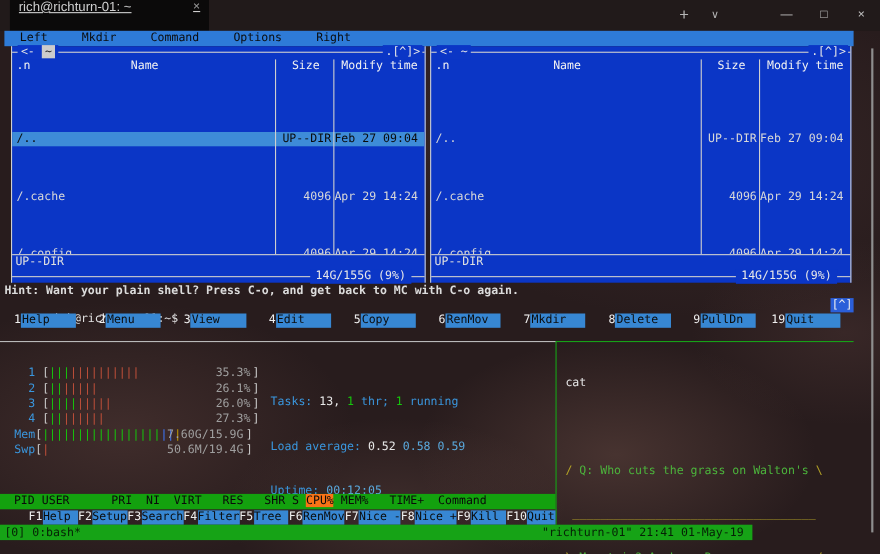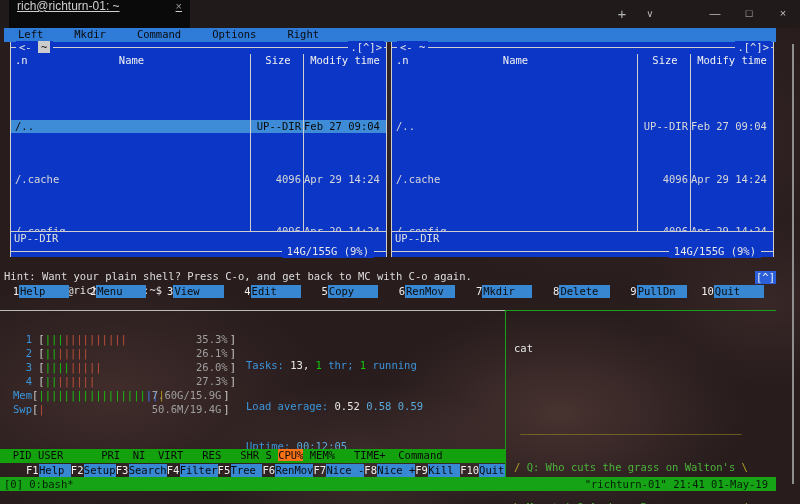--- a/index.html
+++ b/index.html
@@ -58,21 +58,21 @@
   .f-row { height:13.2px; line-height:13.2px; display:flex; color:#d8d8d8; }
   .f-row.sel { background:#3e8cd8; color:#0a0a0a; }
   .f-name { flex:1; padding-left:4px; overflow:hidden; }
   .f-size { width:52px; text-align:right; padding-right:3px; }
   .f-time { width:82px; text-align:left; padding-right:4px; }
   .p-sep { height:1px; background:#cfcfcf; flex:0 0 auto; }
   .p-mini { height:13px; padding-left:3px; color:#e0e0e0; flex:0 0 auto; }
   .vline { position:absolute; top:12px; bottom:26px; width:1px; background:#cfcfcf; z-index:1; }
   .v1 { right:135px; } .v2 { right:82px; }
   
-  .hint { position:absolute; top:242px; left:4px; white-space:pre; color:#dcdcdc; }
+  .hint { position:absolute; top:230px; left:4px; white-space:pre; color:#dcdcdc;font-weight:bold; }
   .promptline { position:absolute; top:243px; left:4px; right:24px; white-space:pre; color:#e2e2e2; }
   .prompt-badge { position:absolute; right:0px; top:0; background:#2b5fd9; color:#f0f0f0; padding:0 1px; }
   .fnbar { display:flex; white-space:pre; }
   .mc-fnbar { position:absolute; top:257px; left:4px; width:772px; height:13px; }
   .mc-fnbar .fn-cell { flex:1 0 0; display:flex; }
   .mc-fnbar .fn-num { width:15px; text-align:right; color:#efefef; }
   .mc-fnbar .fn-label { flex:1; background:#3787d3; color:#0b0b0b; margin-right:12px; padding-left:1px; }
   
   .bottom { position:absolute; top:282px; left:0; width:776px; height:167px; display:flex; }
   .htop-pane { width:505px; border-top:1px solid #b9b9b9; position:relative; }
@@ -101,21 +101,21 @@
   .htop-fnbar { position:absolute; bottom:0; left:0; width:100%; height:13.4px;padding-left:26px; }
   .htop-fnbar .fn-cell { flex:1 0 0; display:flex; }
   .htop-fnbar .fn-num { min-width:13px; color:#efefef; }
   .htop-fnbar .fn-label { flex:1; background:#3787d3; color:#0b0b0b; }
   
   .cmd { color:#e6e6e6; height:13.2px; }
   .blank { height:13.2px; }
   .bub { height:13.2px; }
   .y { color:#b3a226; } .g { color:#4cb43c; }
   
-  .statusbar { position:absolute; top:449px; left:0; width:776px; height:14px;
+  .statusbar { position:absolute; top:449px; left:0; width:684px; height:14px;
     background:#16a316; color:#062006; display:flex; justify-content:space-between;
     padding:0 8px 0 4px; white-space:pre; line-height:14px; }
   
   .scrollbar { position:absolute; top:44px; right:6px; width:2px; height:440px; background:#8e8e8e; }
 </style>
 </head>
 <body>
 
 <div class="screen">
 
@@ -304,21 +304,21 @@
           <span class="fn-num">8</span>
           <span class="fn-label">Delete</span>
         </span>
       
         <span class="fn-cell">
           <span class="fn-num">9</span>
           <span class="fn-label">PullDn</span>
         </span>
       
         <span class="fn-cell">
-          <span class="fn-num">10</span>
+          <span class="fn-num">19</span>
           <span class="fn-label">Quit</span>
         </span>
       </div>
 
     <div class="bottom">
 
       <div class="htop-pane">
         <div class="meters">
           <div>
 
@@ -411,22 +411,22 @@
             <span class="fn-cell">
               <span class="fn-num">F10</span>
               <span class="fn-label">Quit</span>
             </span>
           </div>
       </div>
 
       <div class="cat-pane">
         <div class="cmd">cat</div>
         <div class="blank"></div>
+        <div class="bub"><span class="y">/</span><span class="g"> Q: Who cuts the grass on Walton's </span><span class="y">\</span></div>
         <div class="bub y"> ___________________________________</div>
-        <div class="bub"><span class="y">/</span><span class="g"> Q: Who cuts the grass on Walton's </span><span class="y">\</span></div>
         <div class="bub"><span class="y">\</span><span class="g"> Mountain? A: Lawn Boy.            </span><span class="y">/</span></div>
         
         
         
         
       </div>
 
     </div>
 
     <div class="statusbar">

